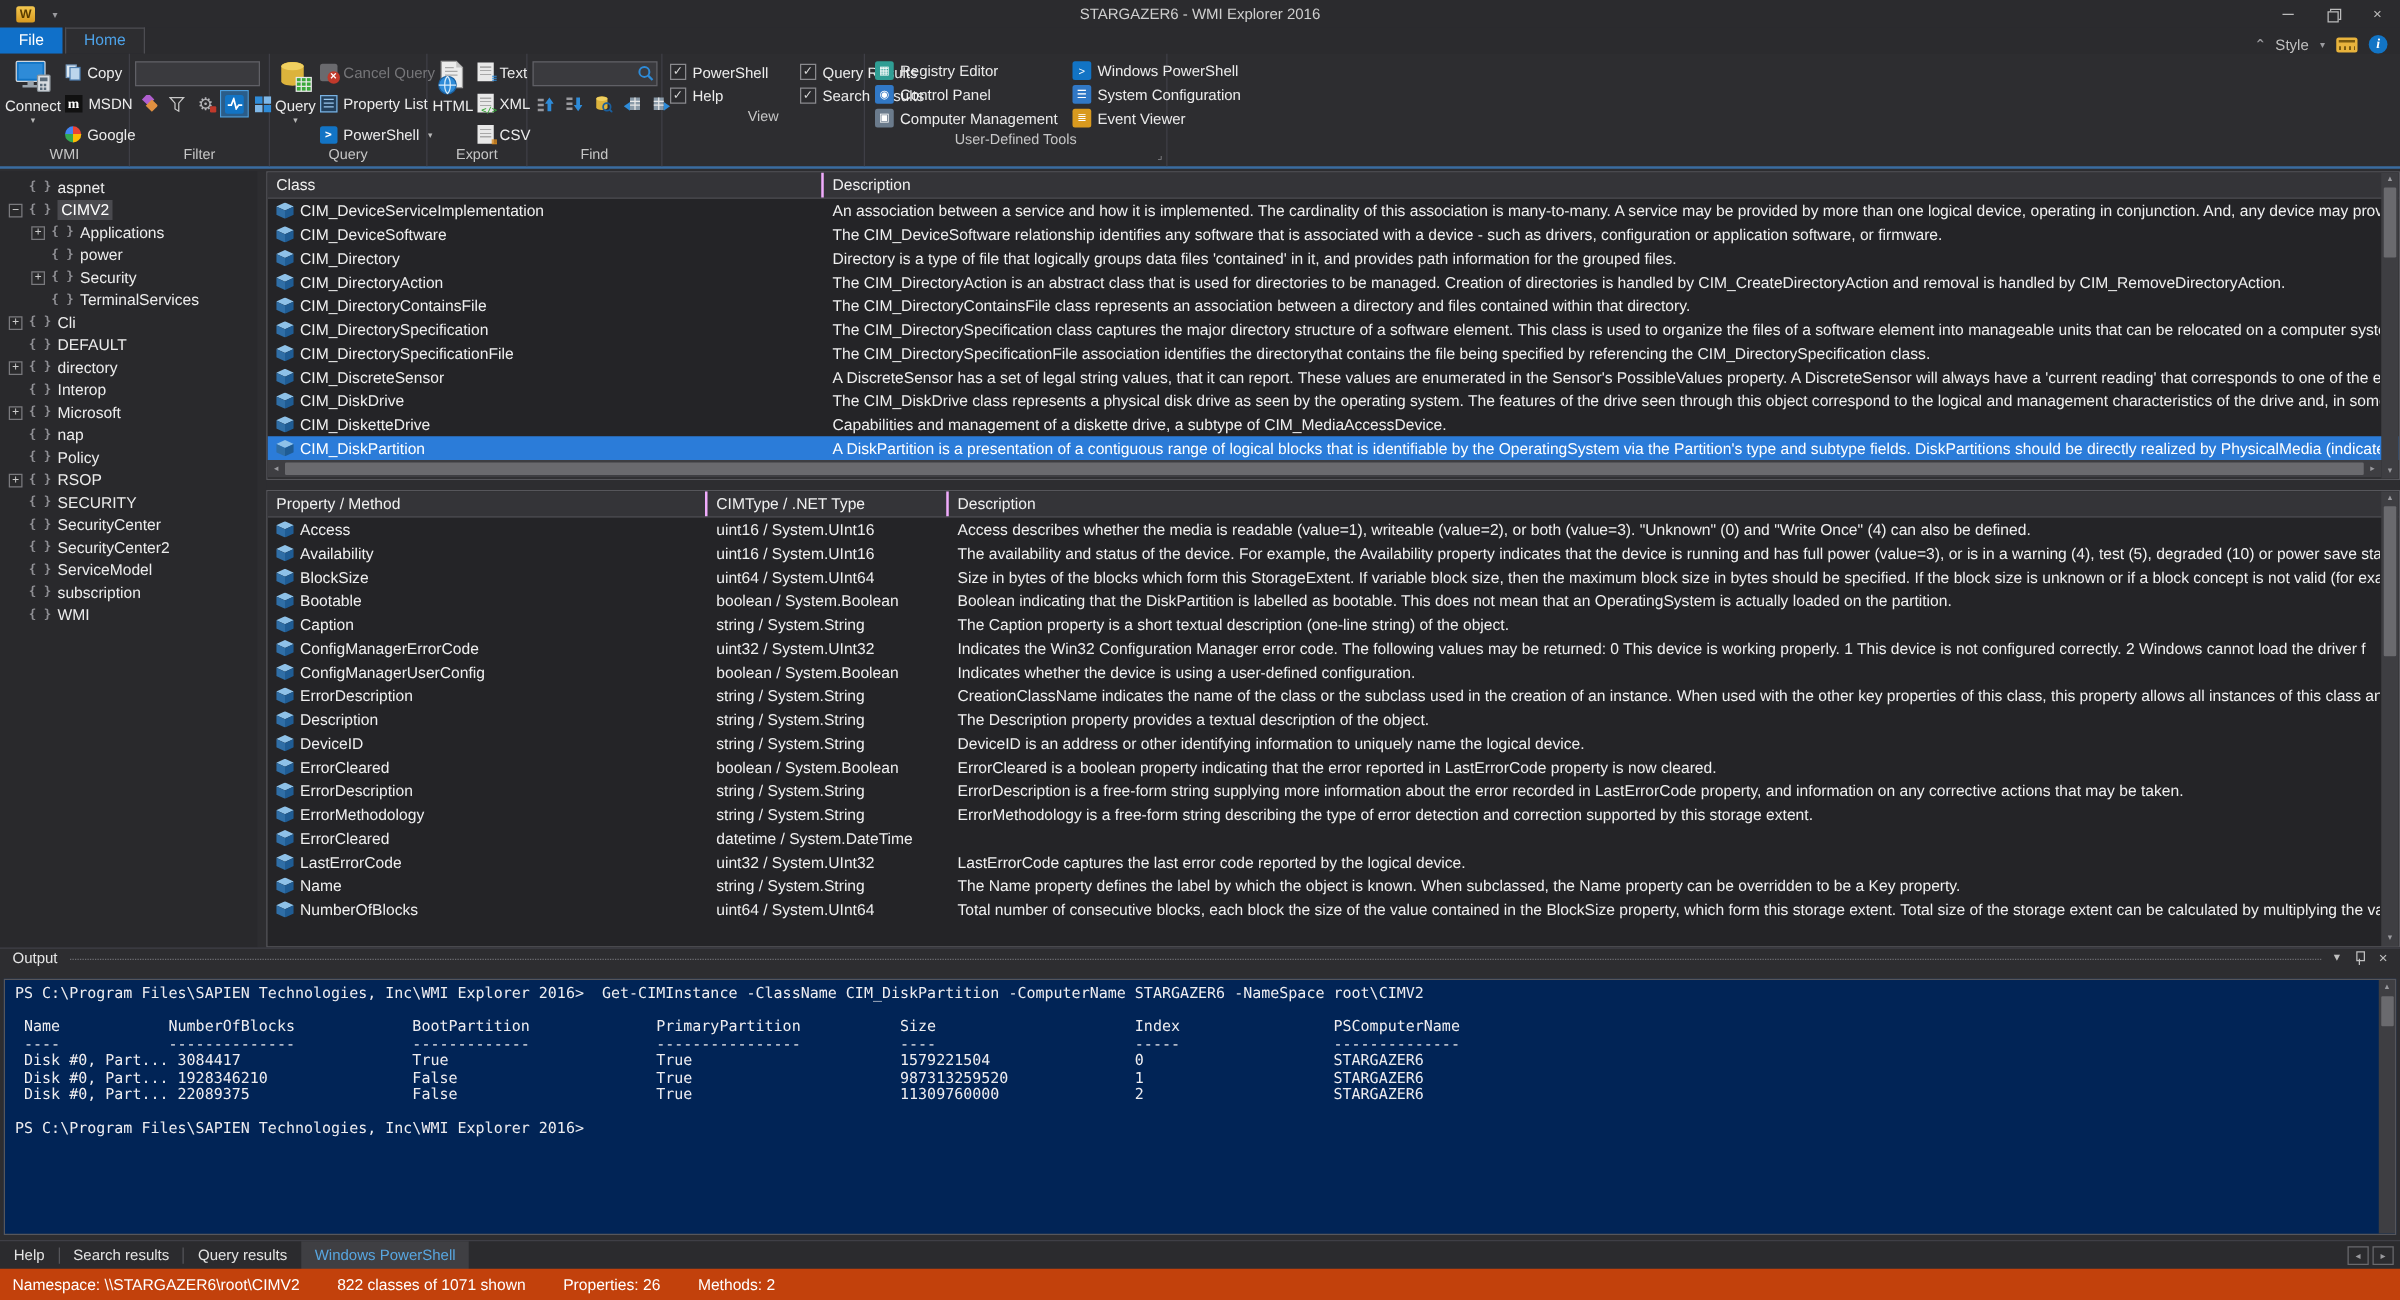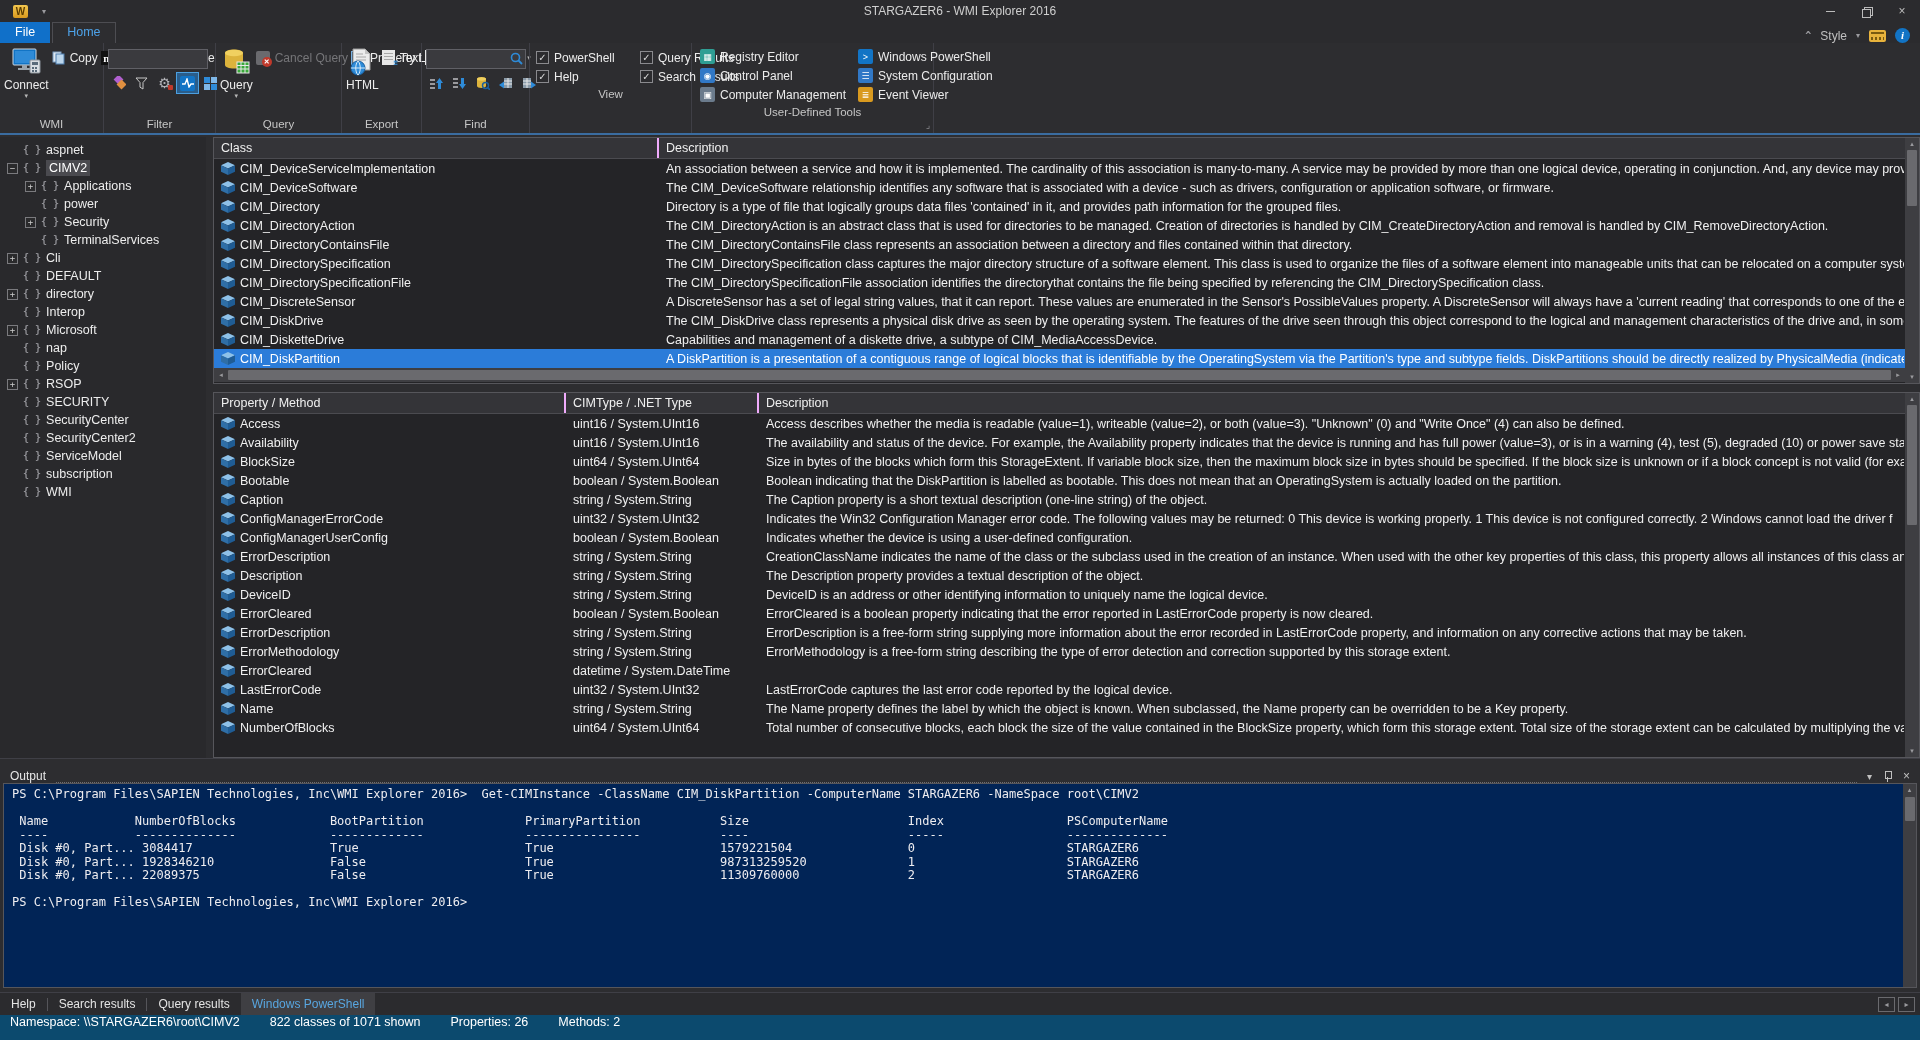--- a/index.html
+++ b/index.html
@@ -31,21 +31,21 @@
   .info-icon{width:15px;height:15px;border-radius:50%;background:#1274c5;color:#fff;font:bold italic 11px/15px "Liberation Serif",serif;text-align:center}
 
   
   .ribbon{position:absolute;top:43px;left:0;right:0;height:92px;background:#2d2d30;border-bottom:2px solid #3a6ca0;display:flex}
   .rgroup{border-right:1px solid #3f3f46;display:flex;flex-direction:column;flex:none;position:relative}
   .rg-body{flex:1;display:flex;padding:4px 3px 0 4px;gap:3px}
   .rg-label{height:17px;text-align:center;font-size:11.5px;color:#c6c6c6;padding-top:2px}
   .bigbtn{width:54px;display:flex;flex-direction:column;align-items:center;color:#ececec;font-size:12px;padding-top:1px;cursor:default}
   .bigbtn .blabel{margin-top:3px;line-height:12px}
   .bigbtn .caret{font-size:7px;color:#b8b8b8;margin-top:1px}
-  .smallcol{display:flex;flex-direction:row;justify-content:space-between;gap:3px;padding-top:2px}
+  .smallcol{display:flex;flex-direction:column;justify-content:space-between;gap:3px;padding-top:2px}
   .smallbtn{display:flex;align-items:center;gap:5px;font-size:12px;height:17px;color:#ececec;white-space:nowrap;cursor:default}
   .smallbtn.disabled{color:#767679}
   .smallbtn .caret{font-size:7px;color:#b8b8b8;margin-left:2px}
   .rib-input{width:100px;height:20px;background:#3a3a3e;border:1px solid #606066;color:#e8e8e8;font-size:12px;padding:0 4px;outline:none}
   .filter-col,.find-col{display:flex;flex-direction:column;gap:4px;padding-top:2px}
   .icon-row{display:flex;gap:2px}
   .iconbtn{width:21px;height:20px;display:flex;align-items:center;justify-content:center;cursor:default}
   .iconbtn.sel{background:#2a5d8a;outline:1px solid #4b9fe0}
   .find-input-wrap{position:relative;width:100px}
   .find-input-wrap .rib-input{width:100px}
@@ -103,39 +103,39 @@
   
   .vscroll{position:absolute;top:0;right:0;bottom:0;width:14px;background:#3e3e42;display:flex;flex-direction:column;align-items:center}
   .vscroll .arr{color:#9a9a9e;font-size:7px;line-height:12px;height:12px}
   .vscroll .thumb{width:10px;background:#6a6a6e;border-radius:1px}
   .hscroll{height:14px;background:#3e3e42;display:flex;align-items:center;margin-right:14px}
   .hscroll .arr{width:14px;text-align:center;color:#9a9a9e;font-size:7px;flex:none}
   .hscroll .thumb{height:10px;background:#6a6a6e;border-radius:1px;flex:1}
 
   
   .output-panel{position:absolute;top:758px;left:0;right:0;height:234px;background:#2d2d30;border-top:1px solid #3f3f46}
-  .output-header{height:24px;display:flex;align-items:flex-end;padding:0 10px;font-size:12px;color:#e6e6e6}
+  .output-header{height:24px;display:flex;align-items:flex-start;padding:0 10px;font-size:12px;color:#e6e6e6}
   .oh-dots{flex:1;border-bottom:1px dotted #6e6e72;height:9px;margin:0 10px}
   .oh-icons{display:flex;gap:12px;align-items:center;color:#c0c0c0;font-size:10px}
   .pin-glyph{display:inline-block;width:7px;height:11px;position:relative}
   .pin-glyph:before{content:"";position:absolute;top:0;left:1px;width:5px;height:6px;border:1px solid #c0c0c0}
   .pin-glyph:after{content:"";position:absolute;top:6px;left:3px;width:1px;height:5px;background:#c0c0c0}
   .console{position:absolute;top:24px;left:3px;right:3px;bottom:4px;background:#012456;border:1px solid #56565b;overflow:hidden}
   .console pre{margin:0;padding:4px 8px;font:12px/13.5px "DejaVu Sans Mono","Liberation Mono",monospace;color:#eeedf0;white-space:pre}
   .console .vscroll{width:13px;background:#3e3e42}
   .console .vscroll .thumb{height:24px;margin-top:1px}
 
   
   .bottom-tabs{position:absolute;bottom:25px;left:0;right:0;height:23px;background:#2b2b2e;display:flex;align-items:center;font-size:12px;border-top:1px solid #3f3f46}
   .btab{padding:4px 11px 5px;color:#e4e4e4;cursor:default;white-space:nowrap}
   .btab.active{background:#3f3f43;color:#58a6e0}
   .btab-sep{width:1px;height:13px;background:#55555a}
   .btab-nav{margin-left:auto;display:flex;gap:3px;padding-right:5px}
   .bnav-btn{width:17px;height:15px;border:1px solid #6a6a6e;color:#9a9a9e;font-size:8px;display:flex;align-items:center;justify-content:center}
-  .statusbar{position:absolute;bottom:0;left:0;right:0;height:25px;background:#0c4a6e;color:#fff;display:flex;align-items:flex-start;font-size:12.5px}
+  .statusbar{position:absolute;bottom:0;left:0;right:0;height:25px;background:#c2410c;color:#fff;display:flex;align-items:center;font-size:12.5px}
   .sb-item{margin-left:30px;white-space:nowrap}
   .sb-item:first-child{margin-left:10px}
 </style>
 </head>
 <body>
 
 <div class="titlebar">
   <div class="app-logo">W</div>
   <span class="qat-caret">▾</span>
   <div class="tb-title">STARGAZER6 - WMI Explorer 2016</div>

